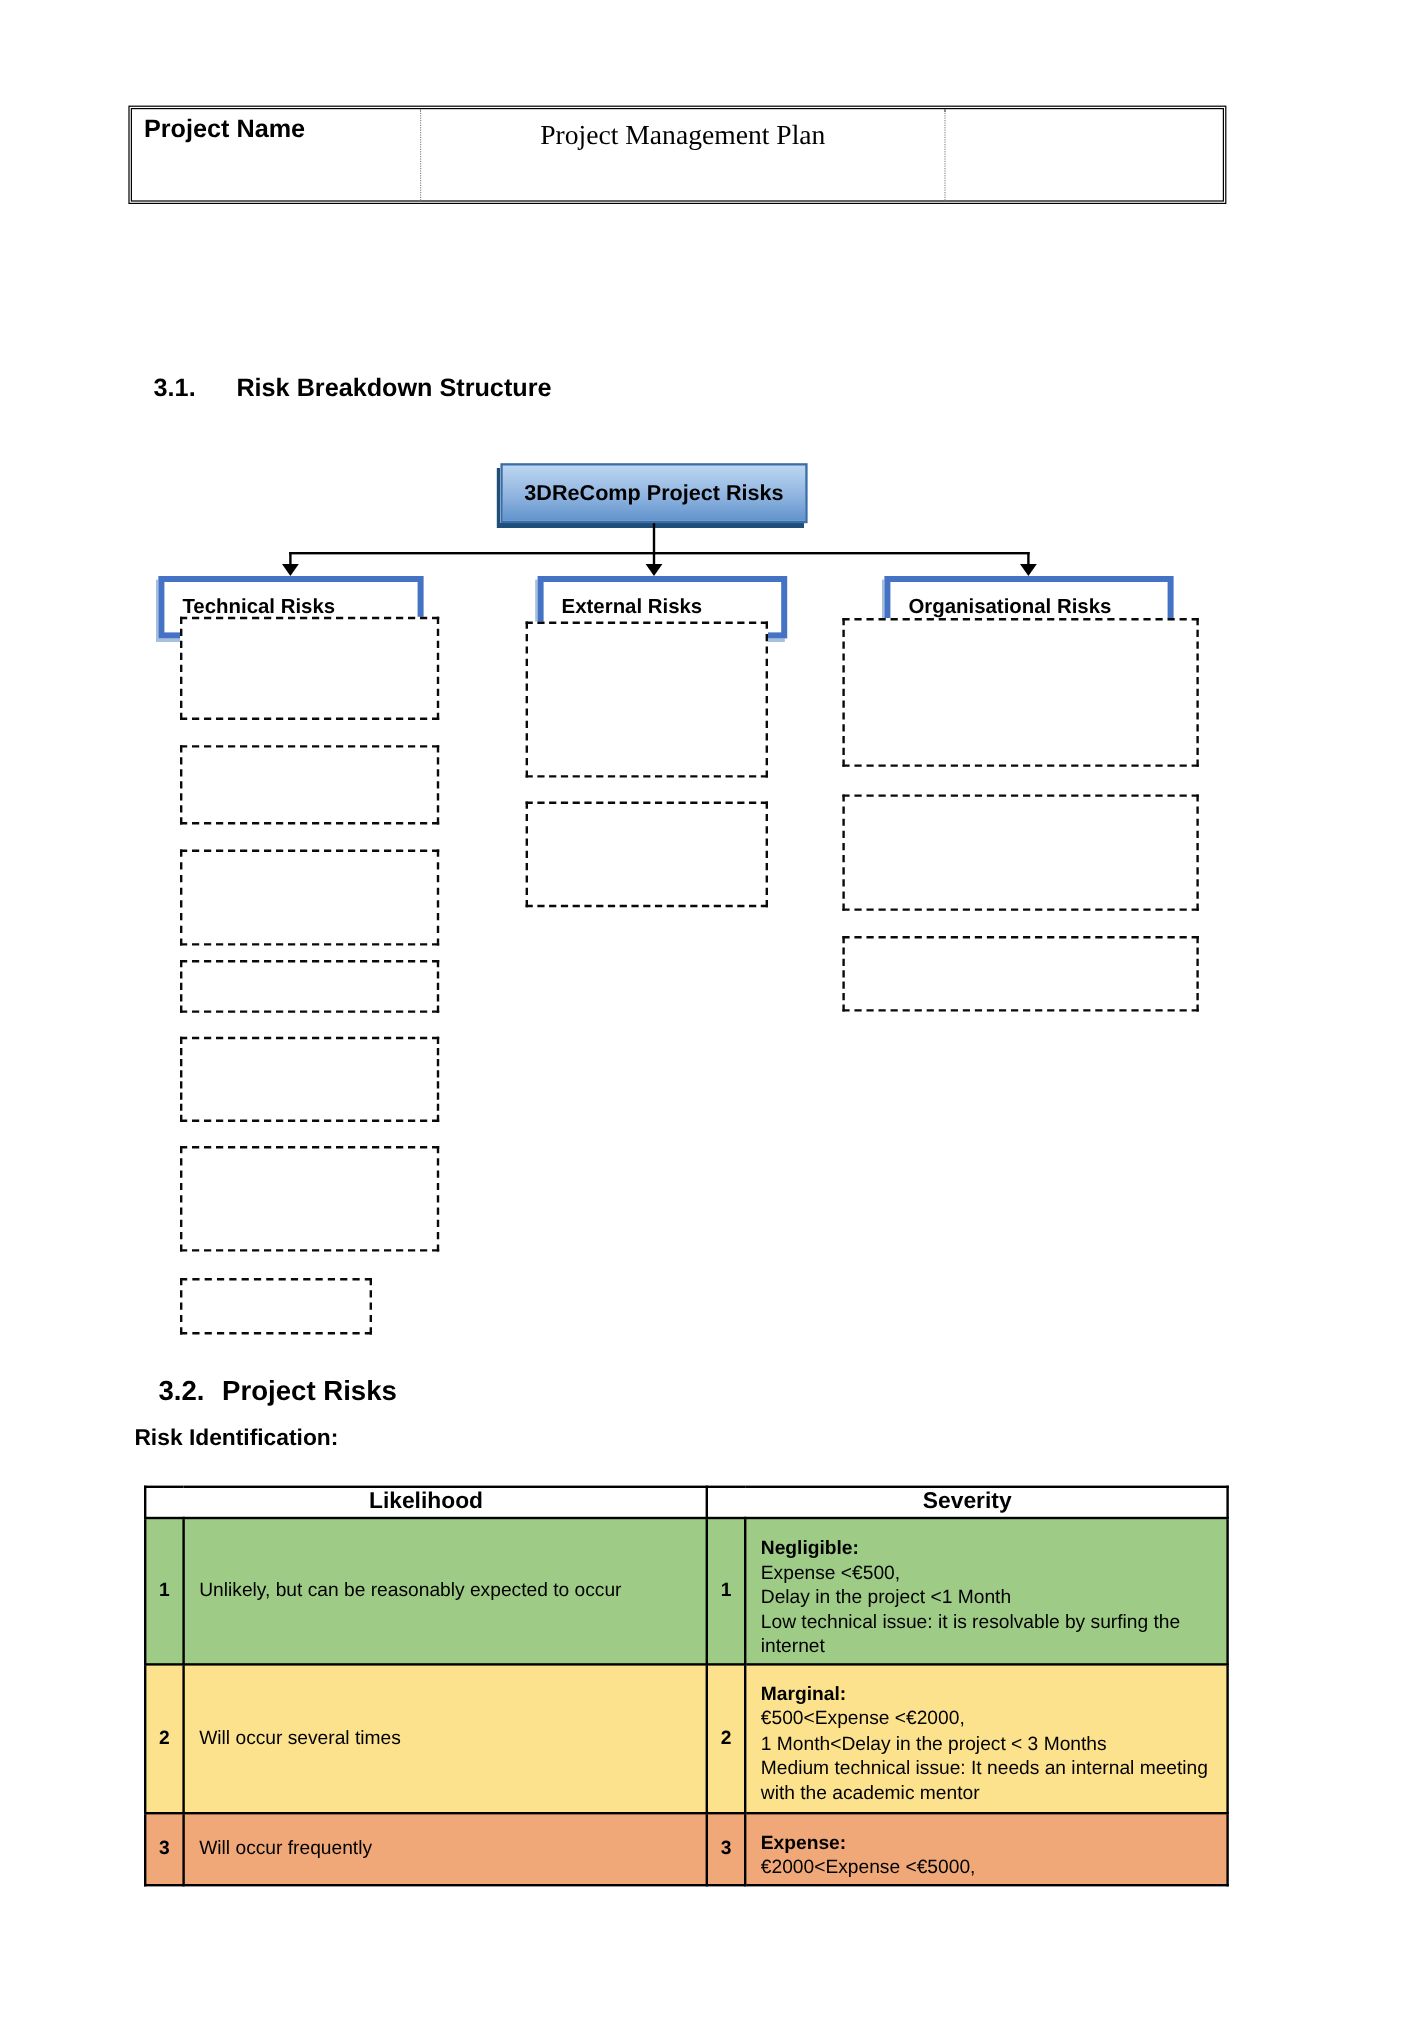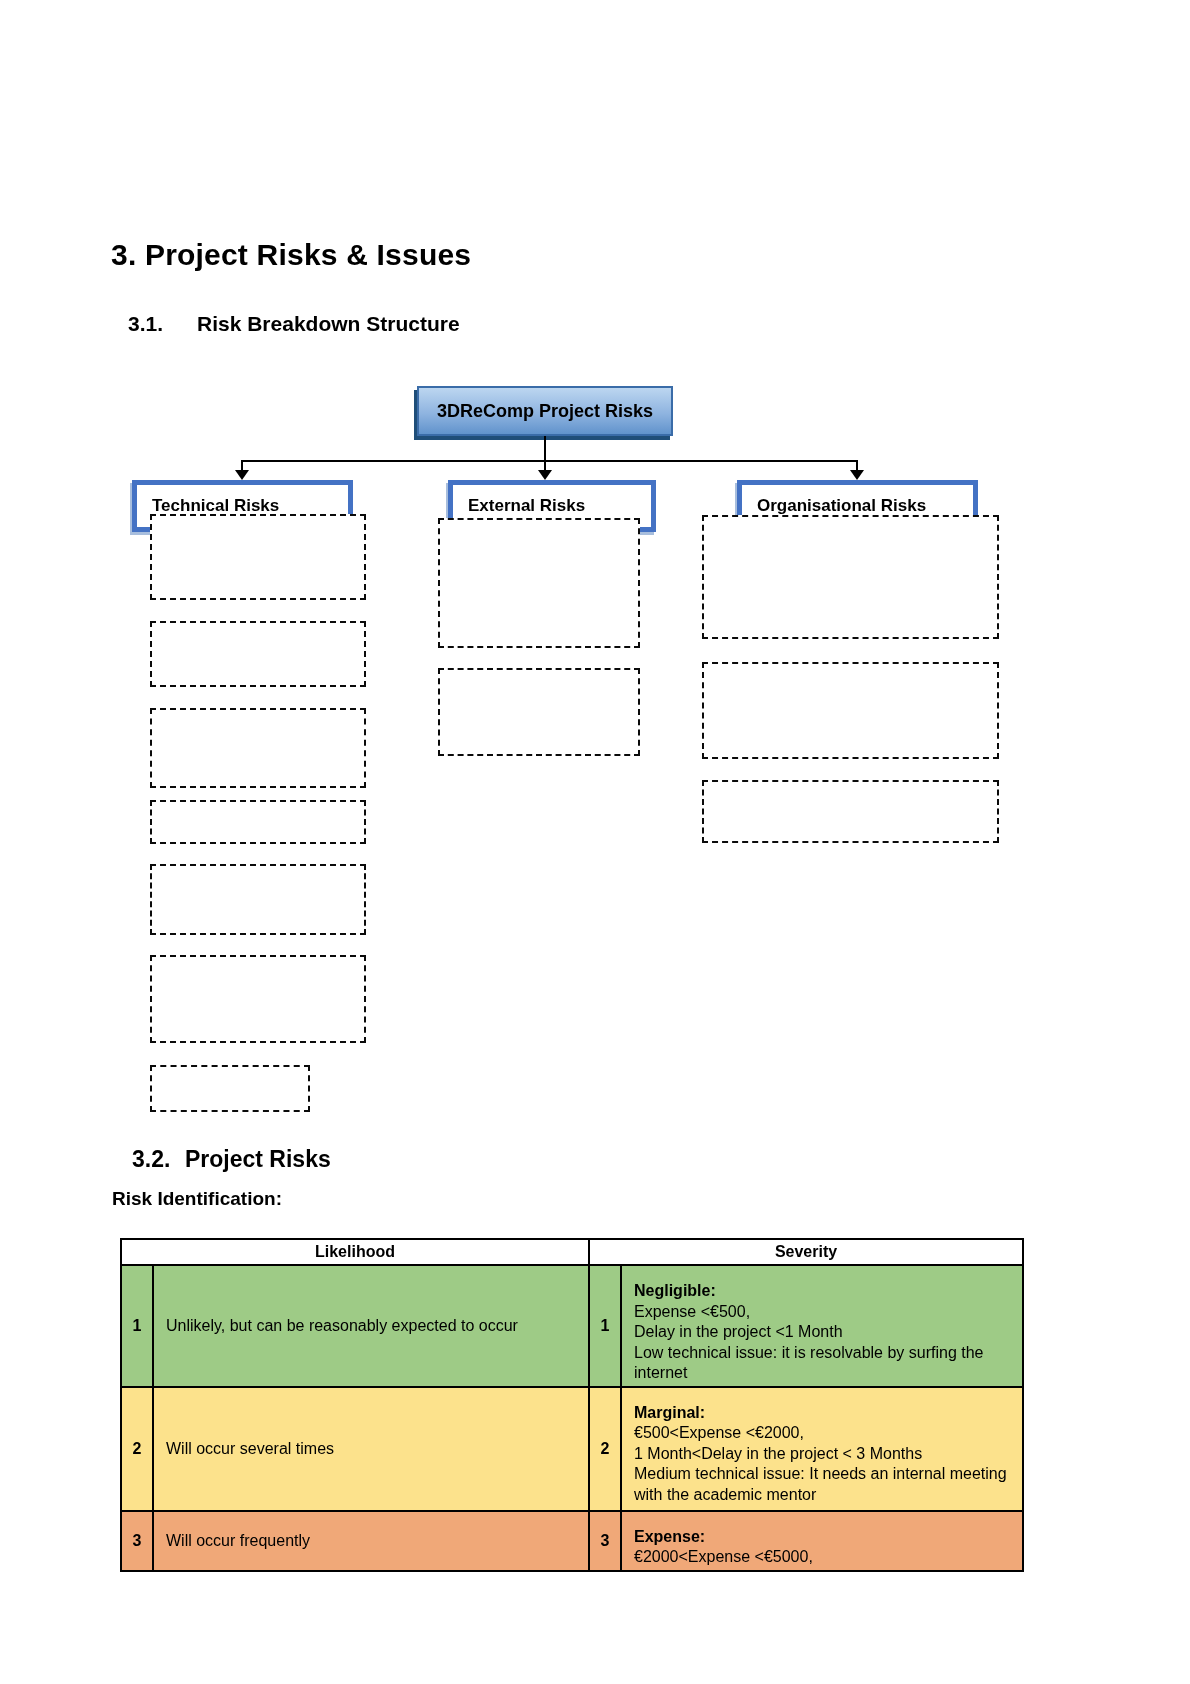--- a/index.html
+++ b/index.html
@@ -58,36 +58,40 @@
   .dash-box {
     position:absolute; box-sizing:border-box; border:2px dashed #0a0a0a; background:#fff;
   }
 
   
   .risk-table {
     position:absolute; left:120px; top:1238px; width:902px;
     border-collapse:collapse; table-layout:fixed; font-size:16px;
   }
   .risk-table td, .risk-table th { border:2px solid #000; box-sizing:border-box; }
-  .risk-table th { background:#fff; font-size:16px; font-weight:bold; height:26px; text-align:center; padding:0; }
+  .risk-table th { background:#fff; font-size:19px; font-weight:bold; height:26px; text-align:center; padding:0; }
   .cell-num { width:32px; text-align:center; font-weight:bold; vertical-align:middle; padding:0; }
   .cell-like { width:436px; vertical-align:middle; padding:2px 6px 2px 12px; }
   .cell-sev { width:402px; vertical-align:top; padding:15px 8px 2px 12px; line-height:20.5px; }
   .sev-title { font-weight:bold; }
   .row1 { height:102px; }
   .row2 { height:124px; }
   .row3 { height:42px; }
 </style>
 </head>
 <body>
 
 <div class="page">
 
+  <div class="header-table">
+    <div class="ht-c1">Project Name</div>
+    <div class="ht-c2">Project Management Plan</div>
+    <div class="ht-c3"></div>
+  </div>
 
-  <div class="h-main">3. Project Risks &amp; Issues</div>
   <div class="h-sub h-sub1">
     <span class="num">3.1.</span><span>Risk Breakdown Structure</span>
   </div>
 
   <div class="root-box">3DReComp Project Risks</div>
 
   <div class="cline" style="left:544px; top:436px; width:2px; height:26px;"></div>
   <div class="cline" style="left:241px; top:460px; width:617px; height:2px;"></div>
   <div class="cline" style="left:241px; top:460px; width:2px; height:12px;"></div>
   <div class="cline" style="left:544px; top:460px; width:2px; height:12px;"></div>

